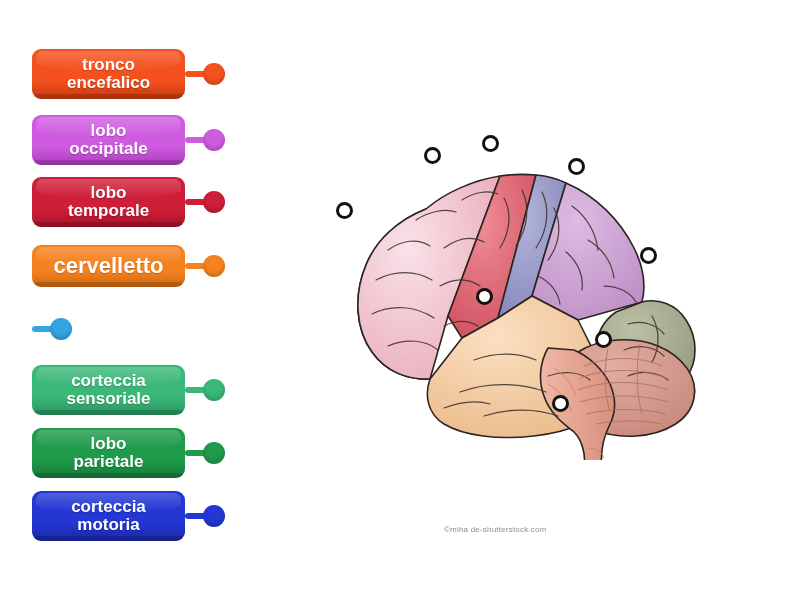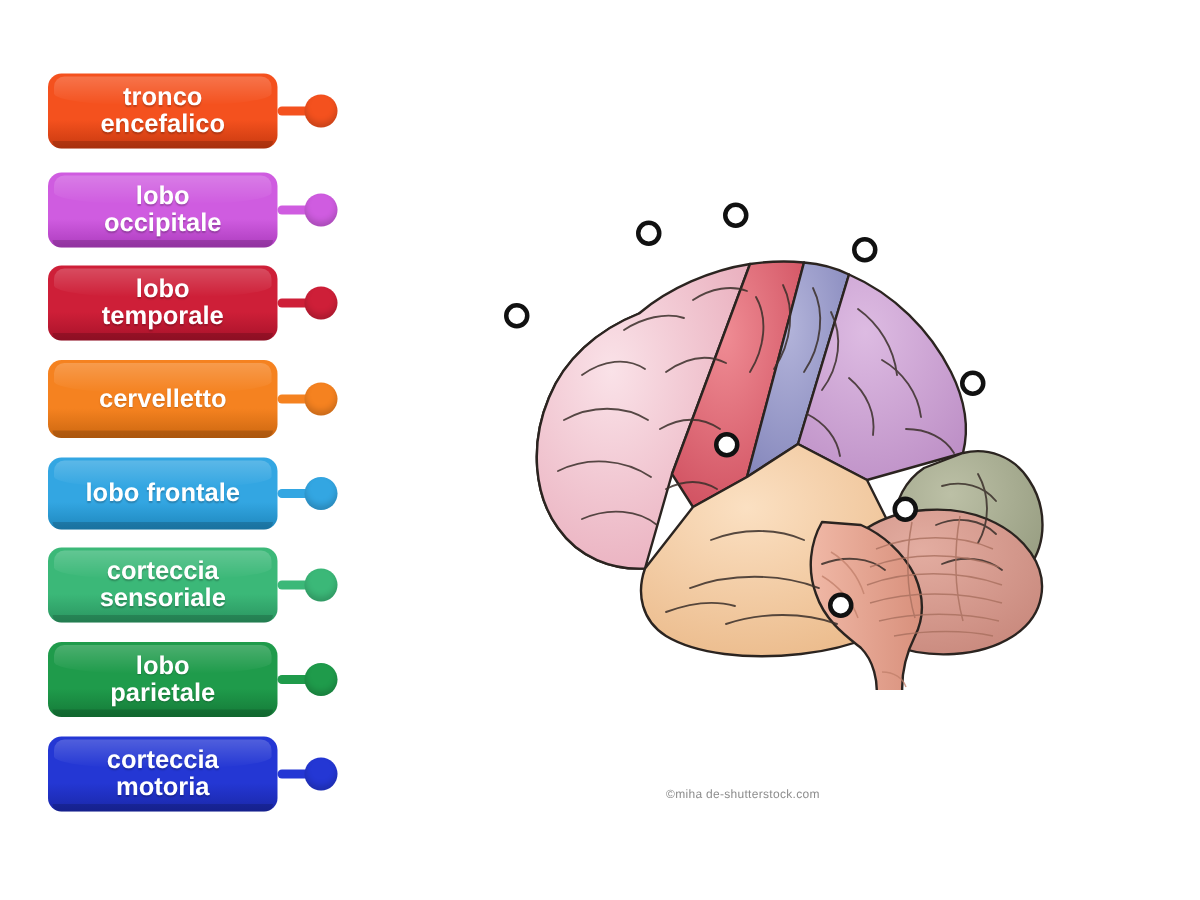--- a/index.html
+++ b/index.html
@@ -93,32 +93,29 @@
         <div class="label-box" style="height: 50px; font-size: 17px; background: linear-gradient(rgb(206, 31, 56) 0%, rgb(206, 31, 56) 62%, rgb(168, 18, 42) 100%);">
           <span class="lbl-txt">lobo
 temporale</span>
         </div>
         <div class="connector">
           <div class="stem" style="background: rgb(206, 31, 56);"></div>
           <div class="knob" style="background: rgb(206, 31, 56);"></div>
         </div>
       </div>
       <div class="label-row" style="top: 241px; height: 50px;">
-        <div class="label-box" style="height: 52px; font-size: 17px; background: linear-gradient(rgb(245, 130, 32) 0%, rgb(245, 130, 32) 62%, rgb(204, 103, 16) 100%);">
+        <div class="label-box" style="height: 42px; font-size: 22px; background: linear-gradient(rgb(245, 130, 32) 0%, rgb(245, 130, 32) 62%, rgb(204, 103, 16) 100%);">
           <span class="lbl-txt">cervelletto</span>
         </div>
         <div class="connector">
           <div class="stem" style="background: rgb(245, 130, 32);"></div>
           <div class="knob" style="background: rgb(245, 130, 32);"></div>
         </div>
       </div>
       <div class="label-row" style="top: 305px; height: 48px;">
-        <div class="label-box" style="height: 48px; font-size: 17px; background: linear-gradient(rgb(51, 166, 226) 0%, rgb(51, 166, 226) 62%, rgb(30, 135, 189) 100%);">
-          <span class="lbl-txt">lobo frontale</span>
-        </div>
         <div class="connector">
           <div class="stem" style="background: rgb(51, 166, 226);"></div>
           <div class="knob" style="background: rgb(51, 166, 226);"></div>
         </div>
       </div>
       <div class="label-row" style="top: 365px; height: 50px;">
         <div class="label-box" style="height: 50px; font-size: 17px; background: linear-gradient(rgb(59, 184, 120) 0%, rgb(59, 184, 120) 62%, rgb(42, 149, 96) 100%);">
           <span class="lbl-txt">corteccia
 sensoriale</span>
         </div>

